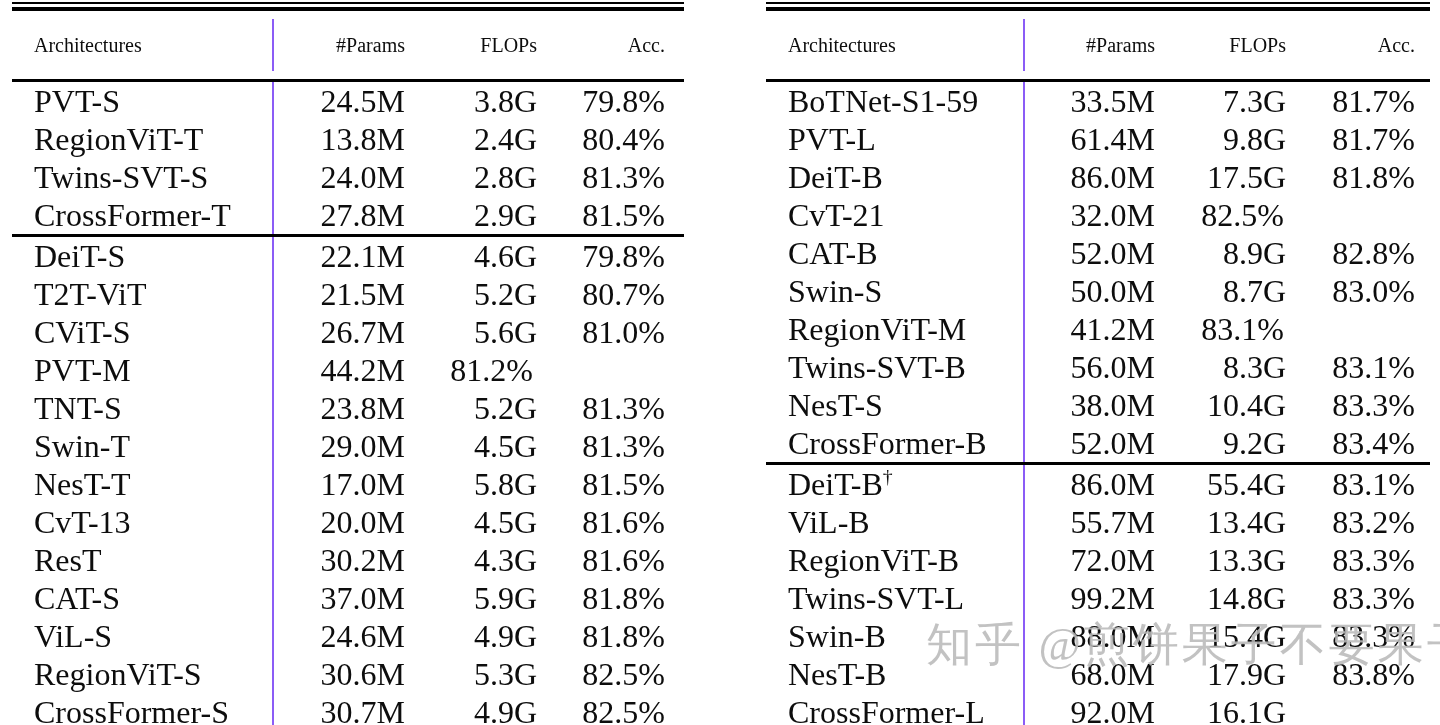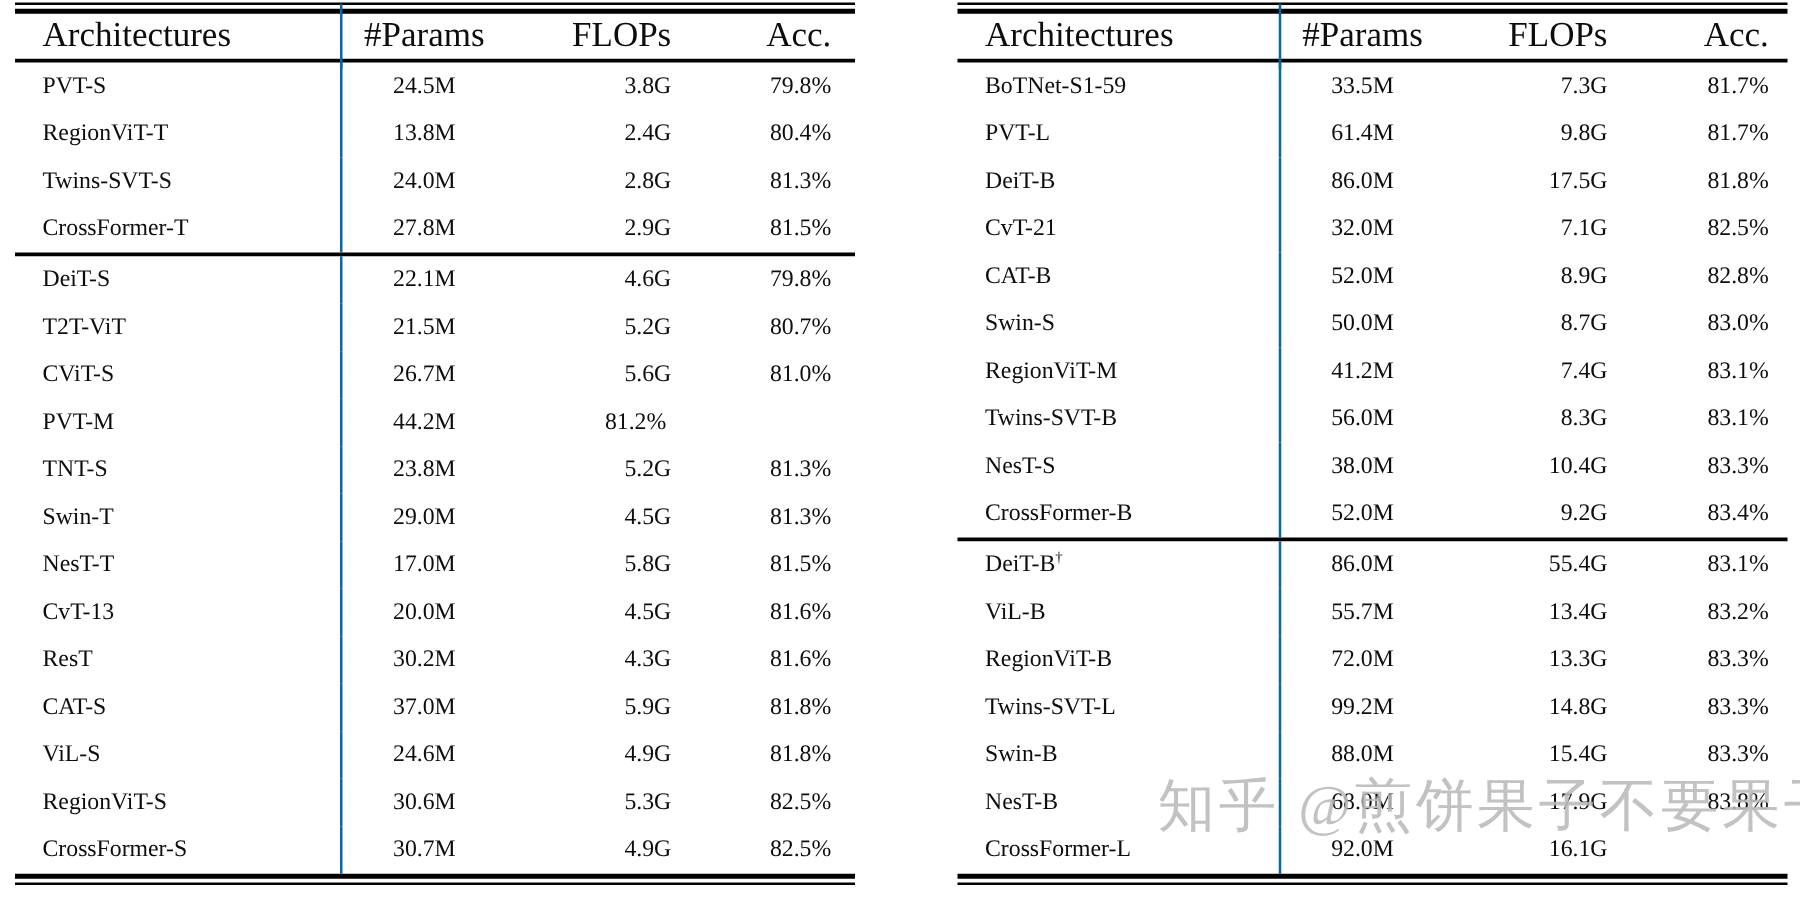--- a/index.html
+++ b/index.html
@@ -11,25 +11,25 @@
     font-family:"Liberation Serif","DejaVu Serif",serif;
     overflow:hidden;
   }
   .tbl{position:absolute;top:2px;z-index:1;}
   .tbl.left{left:12px;width:672px;--c1:260px;--c2:133px;--c3:132px;--c4:147px;--pr4:19px;}
   .tbl.right{left:766px;width:664px;--c1:257px;--c2:132px;--c3:131px;--c4:144px;--pr4:15px;}
   .hr{height:0;border:0;border-top:2px solid #000;margin:0;}
   .hr.thick{border-top-width:4px;}
   .hr.mid{border-top-width:3px;}
   .gap{height:3px;}
-  .thead{display:flex;height:36px;align-items:center;font-size:28px;}
-  .row{display:flex;height:38px;font-size:19px;line-height:38px;}
+  .thead{display:flex;height:68px;align-items:center;font-size:20px;}
+  .row{display:flex;height:38px;font-size:32px;line-height:38px;}
   .cell{box-sizing:border-box;white-space:nowrap;overflow:visible;}
   .c1{width:var(--c1);padding-left:22px;text-align:left;}
-  .c2{width:var(--c2);text-align:center;border-left:2px solid #0369a1;}
+  .c2{width:var(--c2);text-align:right;border-left:2px solid #8b5cf6;}
   .c3{width:var(--c3);text-align:right;}
   .c4{width:var(--c4);text-align:right;padding-right:var(--pr4);}
   .thead .cell{height:52px;line-height:52px;}
   .bold{font-weight:normal;}
   sup.dagger{font-size:0.62em;vertical-align:super;line-height:0;}
   .watermark{
     position:absolute;
     left:926px;top:614px;
     z-index:3;
     font-size:46px;
@@ -190,39 +190,37 @@
         </div>
         <div class="row">
           <div class="cell c1">DeiT-B</div>
           <div class="cell c2">86.0M</div>
           <div class="cell c3">17.5G</div>
           <div class="cell c4">81.8%</div>
         </div>
         <div class="row">
           <div class="cell c1">CvT-21</div>
           <div class="cell c2">32.0M</div>
-          <div class="cell c3">7.1G</div>
           <div class="cell c4">82.5%</div>
         </div>
         <div class="row">
           <div class="cell c1">CAT-B</div>
           <div class="cell c2">52.0M</div>
           <div class="cell c3">8.9G</div>
           <div class="cell c4">82.8%</div>
         </div>
         <div class="row">
           <div class="cell c1">Swin-S</div>
           <div class="cell c2">50.0M</div>
           <div class="cell c3">8.7G</div>
           <div class="cell c4">83.0%</div>
         </div>
         <div class="row">
           <div class="cell c1">RegionViT-M</div>
           <div class="cell c2">41.2M</div>
-          <div class="cell c3">7.4G</div>
           <div class="cell c4">83.1%</div>
         </div>
         <div class="row">
           <div class="cell c1">Twins-SVT-B</div>
           <div class="cell c2">56.0M</div>
           <div class="cell c3">8.3G</div>
           <div class="cell c4">83.1%</div>
         </div>
         <div class="row">
           <div class="cell c1">NesT-S</div>

